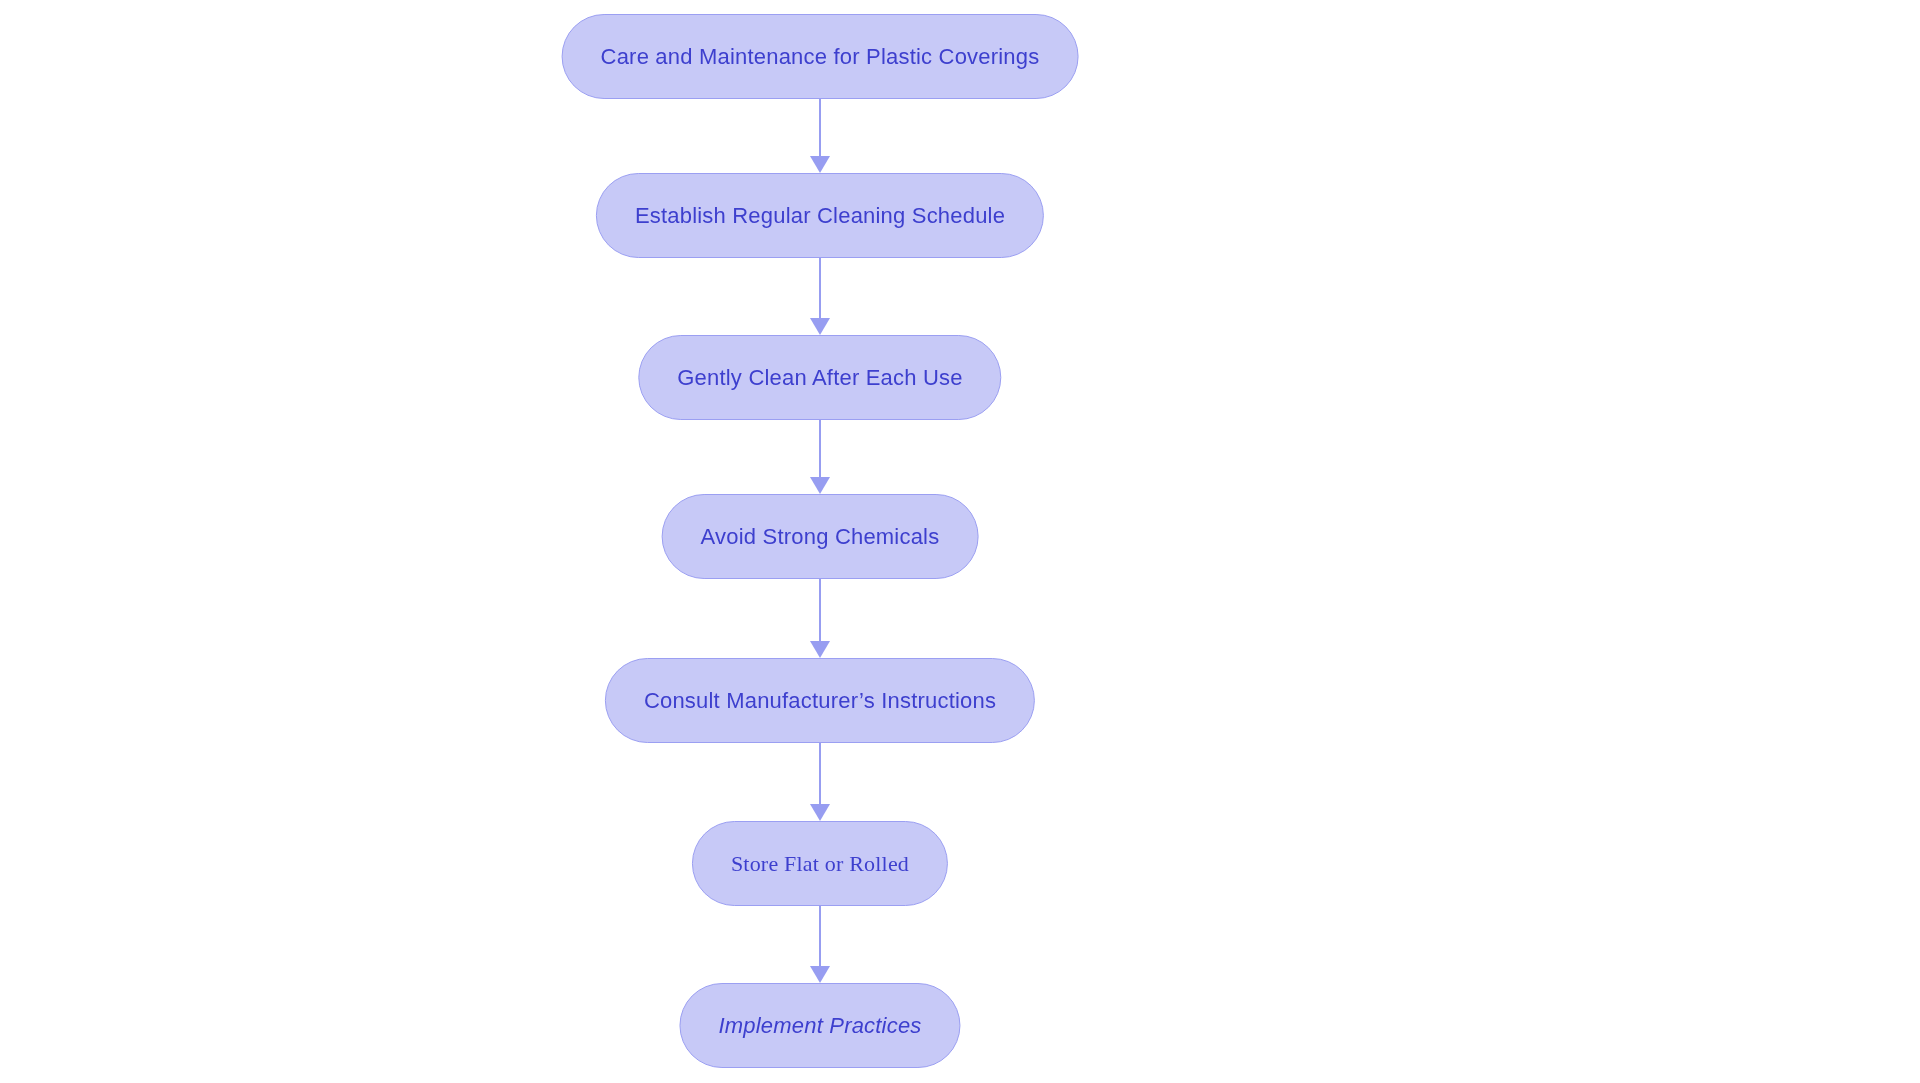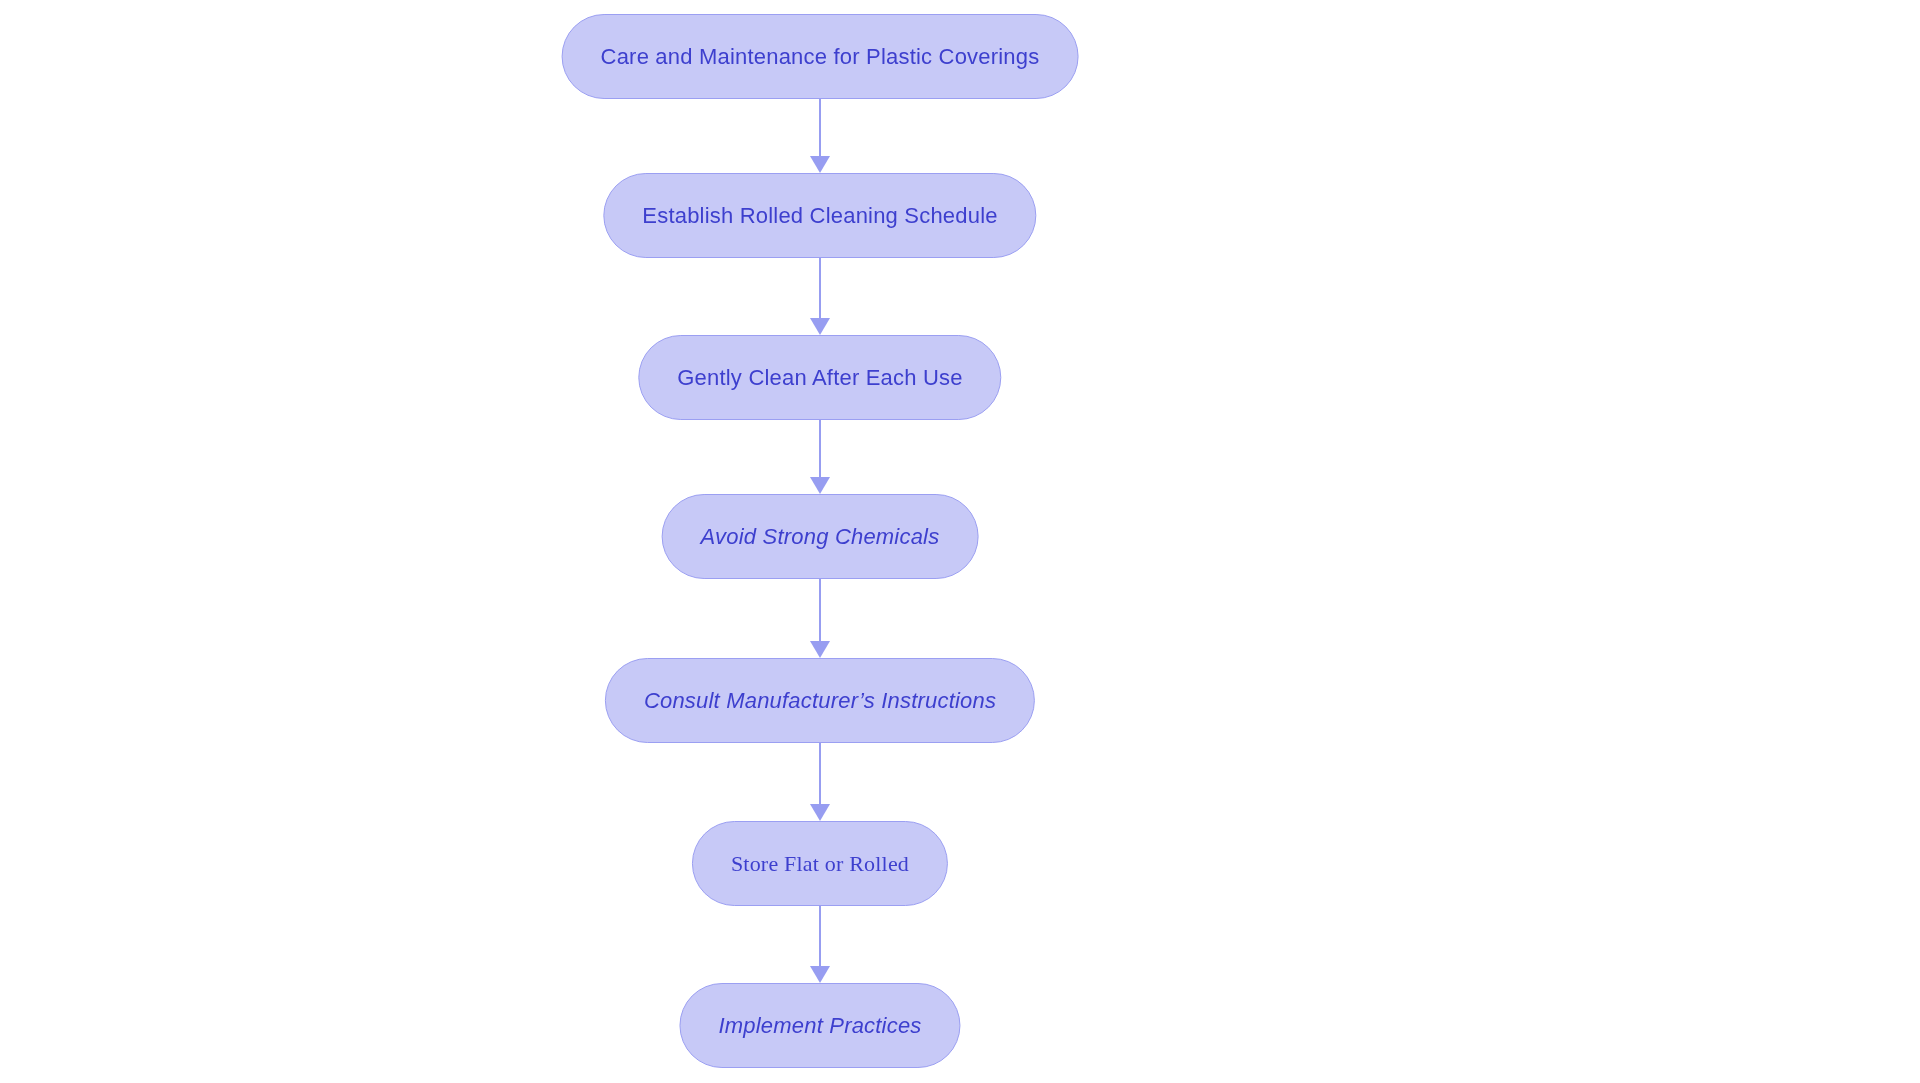--- a/index.html
+++ b/index.html
@@ -30,22 +30,22 @@
     background:var(--node-fill);
     border:1.5px solid var(--node-border);
     border-radius:42.5px;
     color:var(--node-text);
     font-size:22px;
     letter-spacing:0.2px;
   }
   .n1{top:14px;}
   .n2{top:173px;}
   .n3{top:335px;}
-  .n4{top:494px;font-style:italic;}
-  .n5{top:658px;font-style:italic;}
+  .n4{top:494px;}
+  .n5{top:658px;}
   .n6{top:821px;font-family:Liberation Serif, serif;}
   .n7{top:983px;font-style:italic;}
   .arrow{
     position:absolute;
     left:50%;
     transform:translateX(-50%);
     display:flex;
     flex-direction:column;
     align-items:center;
   }
@@ -75,21 +75,21 @@
   <div class="node n1">
     <span>Care and Maintenance for Plastic Coverings</span>
   </div>
 
   <div class="arrow a1">
     <div class="line"></div>
     <div class="head"></div>
   </div>
 
   <div class="node n2">
-    <span>Establish Rolled Cleaning Schedule</span>
+    <span>Establish Regular Cleaning Schedule</span>
   </div>
 
   <div class="arrow a2">
     <div class="line"></div>
     <div class="head"></div>
   </div>
 
   <div class="node n3">
     <span>Gently Clean After Each Use</span>
   </div>

